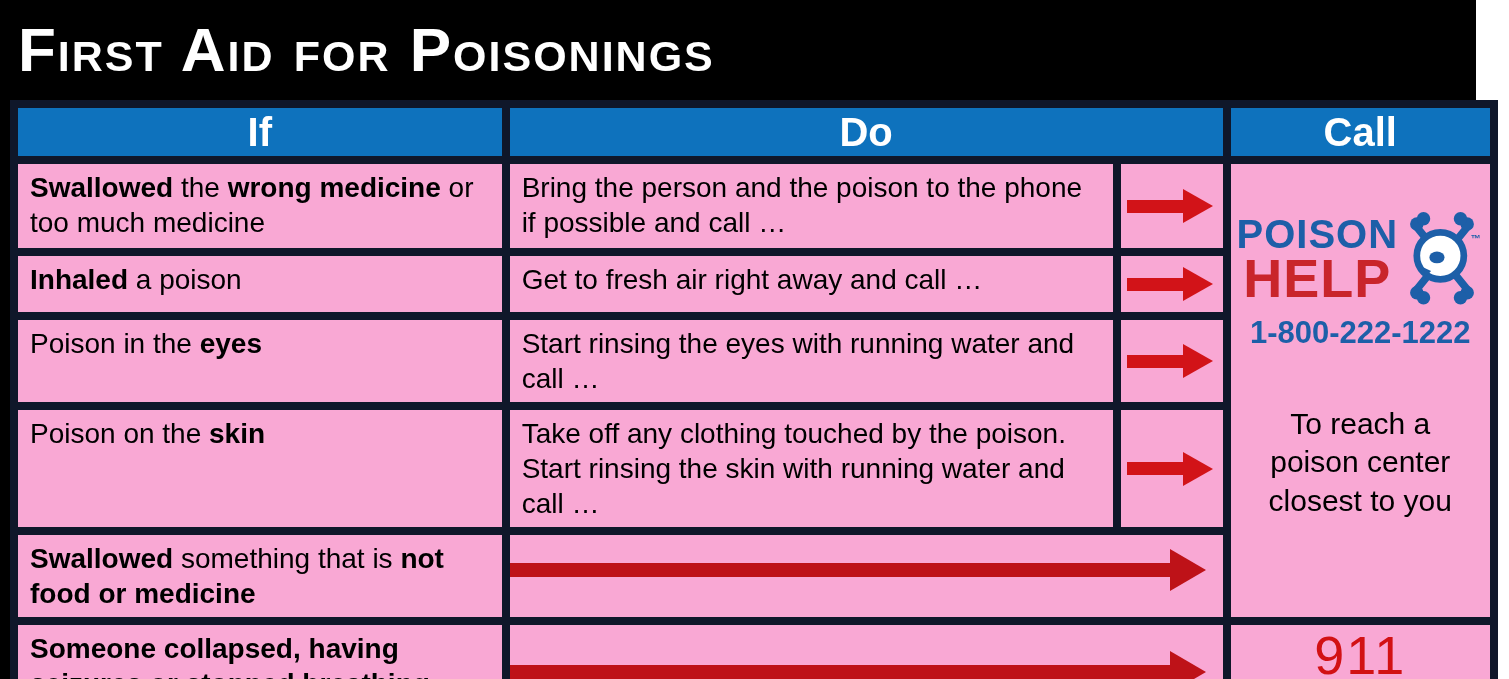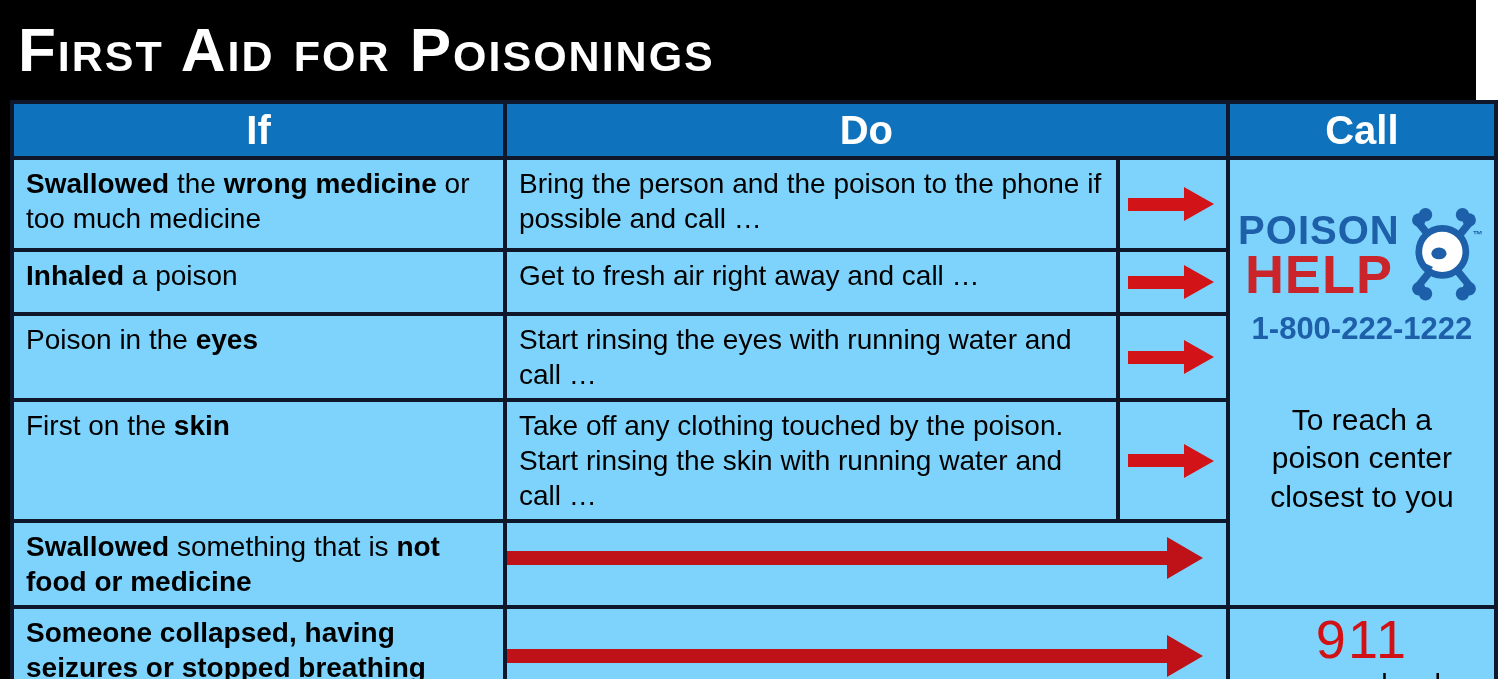--- a/index.html
+++ b/index.html
@@ -15,32 +15,32 @@
   .title-bar h1 {
     margin:0; color:#fff; font-variant:small-caps; font-weight:600;
     font-size:62px; letter-spacing:2px; line-height:1;
   }
 
   
   table.first-aid {
     border-collapse:collapse; table-layout:fixed;
     margin-left:10px; width:1488px; background:#fff;
   }
-  .first-aid th, .first-aid td { border:4px solid #0f172a; box-sizing:border-box; }
+  .first-aid th, .first-aid td { border:8px solid #0f172a; box-sizing:border-box; }
   .col-if    { width:489px; }
   .col-do    { width:608px; }
   .col-arrow { width:109px; }
   .col-call  { width:266px; }
 
   thead th {
     background:#0E72BD; color:#fff; text-align:center; vertical-align:middle;
     font-size:40px; font-weight:bold; height:56px; border-top:none; padding:0;
   }
 
-  tbody td { vertical-align:top; padding:6px 12px; font-size:28px; line-height:1.25; background:#7dd3fc; }
+  tbody td { vertical-align:top; padding:6px 12px; font-size:28px; line-height:1.25; background:#f9a8d4; }
   tbody td b { font-weight:bold; }
 
   tr.r1 td { height:92px; }
   tr.r2 td { height:64px; }
   tr.r3 td { height:64px; }
   tr.r4 td { height:98px; }
   tr.r5 td { height:66px; }
   tr.r6 td { height:100px; }
 
   
@@ -152,21 +152,21 @@
         <td><span>Poison in the </span><b>eyes</b></td>
         <td><span>Start rinsing the eyes with running water and call …</span></td>
         <td class="arrow-cell">
           <div class="arrow short">
               <div class="shaft"></div>
               <div class="head"></div>
             </div>
         </td>
       </tr>
       <tr class="r4">
-        <td><span>First on the </span><b>skin</b></td>
+        <td><span>Poison on the </span><b>skin</b></td>
         <td><span>Take off any clothing touched by the poison. Start rinsing the skin with running water and call …</span></td>
         <td class="arrow-cell">
           <div class="arrow short">
               <div class="shaft"></div>
               <div class="head"></div>
             </div>
         </td>
       </tr>
       <tr class="r5">
         <td><b>Swallowed</b><span> something that is </span><b>not food or medicine</b></td>

